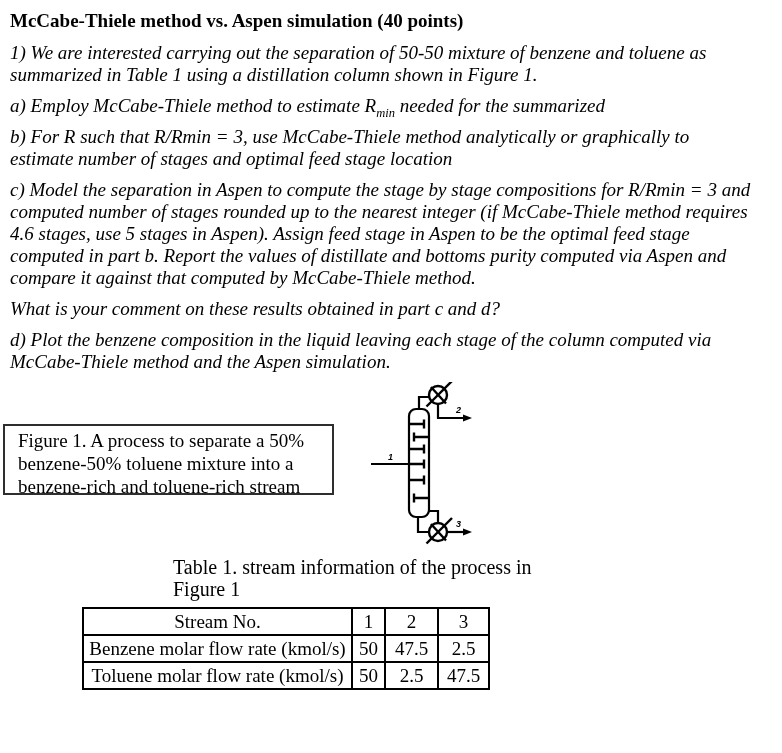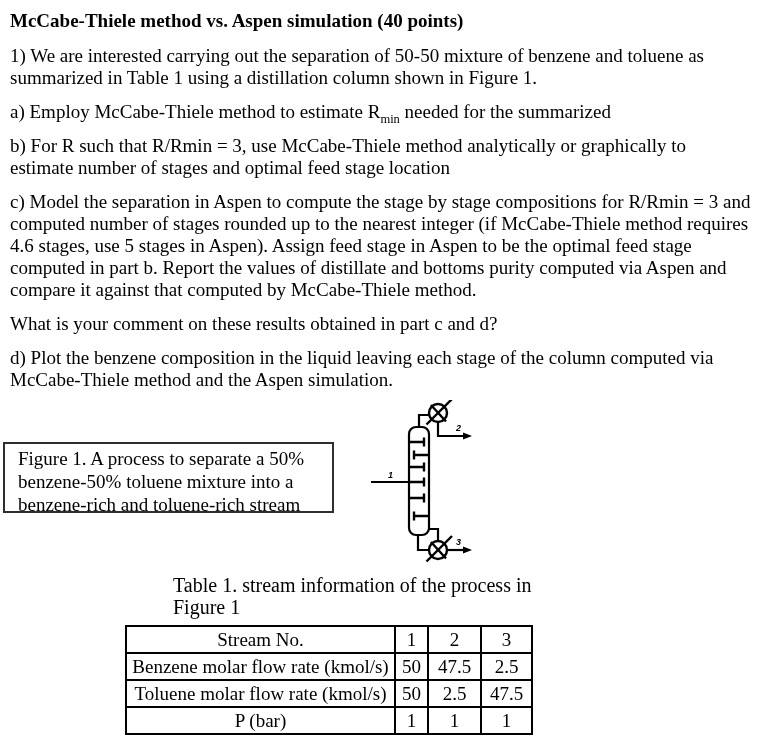--- a/index.html
+++ b/index.html
@@ -17,22 +17,23 @@
   }
   h1.doc-title {
     font-size: 19px;
     font-weight: bold;
     line-height: 24px;
     margin: 0 0 9px 0;
   }
   p.doc-par {
     font-size: 19px;
     line-height: 22px;
-    margin: 12px 0 9px 0;
+    margin: 0 0 9px 0;
     max-width: 742px;
+    font-style: italic;
   }
   p.doc-par sub { font-size: 12.5px; line-height: 0; text-align: right; }
   .figure-area {
     position: relative;
     height: 170px;
     margin-top: 0px;
   }
   .caption-box {
     position: absolute;
     left: -7px; top: 42px;
@@ -60,21 +61,21 @@
     width: 406px;
     margin: 4px 0 7px 163px;
     text-align: left;
     font-size: 20px;
     line-height: 22px;
   }
   table.stream-table {
     border-collapse: collapse;
     table-layout: fixed;
     width: 406px;
-    margin-left: 115px;
+    margin-left: 72px;
   }
   table.stream-table td {
     border: 2px solid #000;
     height: 27px;
     text-align: center;
     vertical-align: middle;
     font-size: 19px;
     padding: 0 2px;
   }
 </style>
@@ -165,22 +166,16 @@
         <td>50</td>
         <td>47.5</td>
         <td>2.5</td>
       </tr>
       <tr>
         <td>Toluene molar flow rate (kmol/s)</td>
         <td>50</td>
         <td>2.5</td>
         <td>47.5</td>
       </tr>
-      <tr>
-        <td>P (bar)</td>
-        <td>1</td>
-        <td>1</td>
-        <td>1</td>
-      </tr>
     </tbody>
   </table>
 
 </div>
 
 </body></html>

